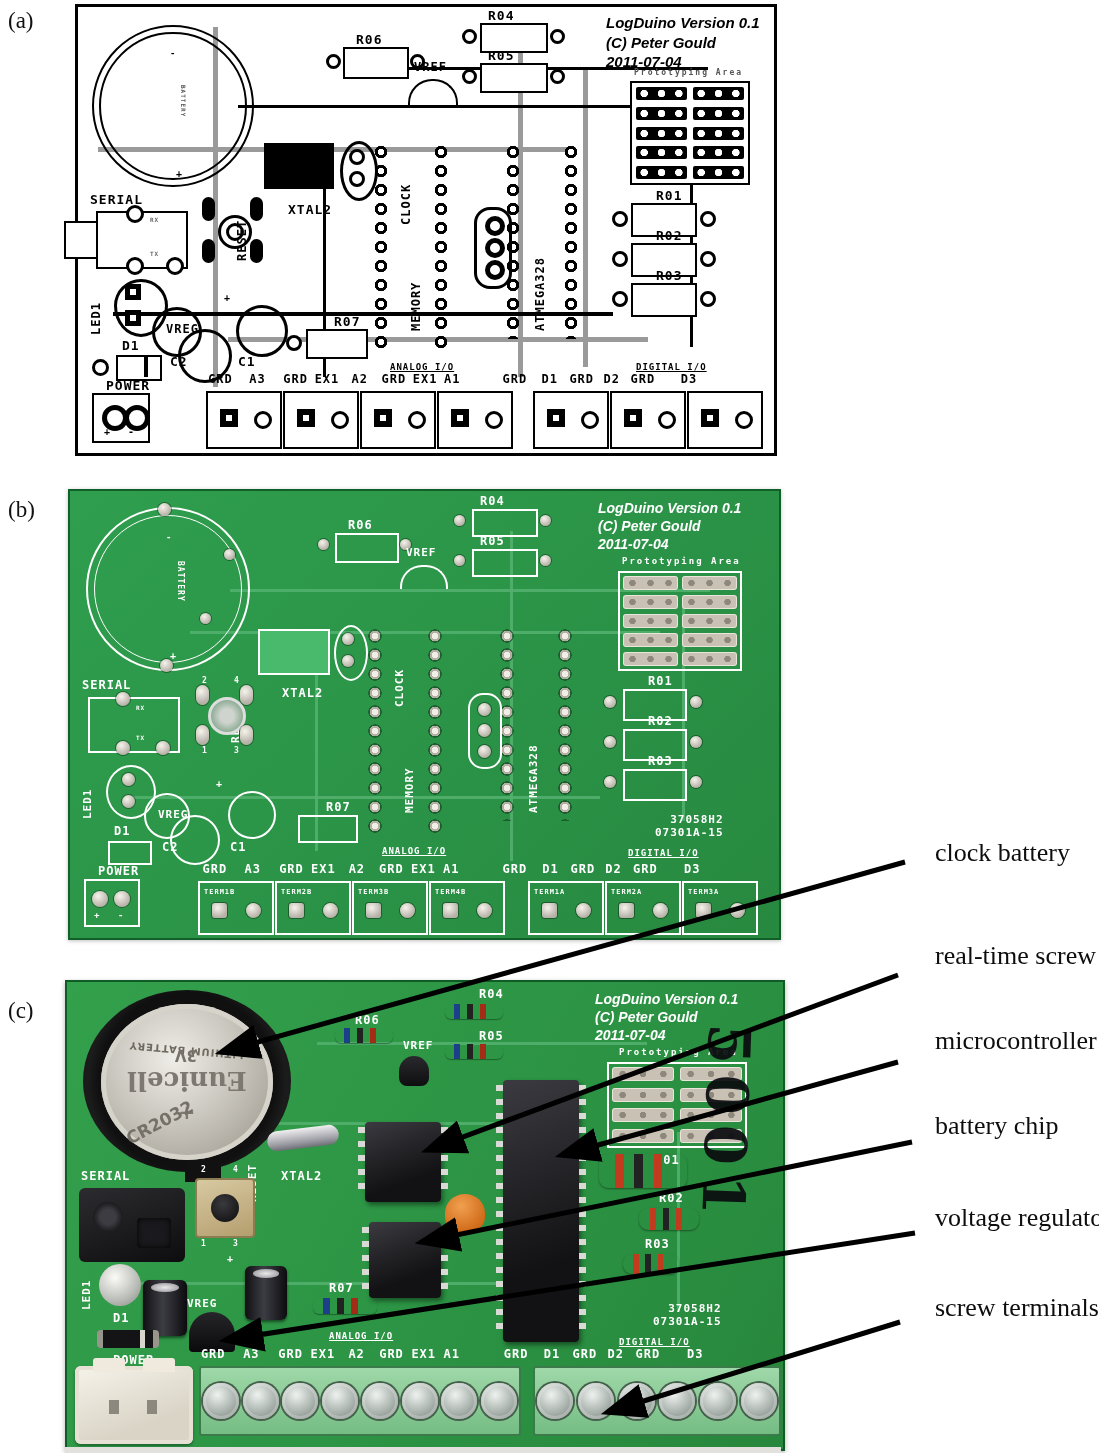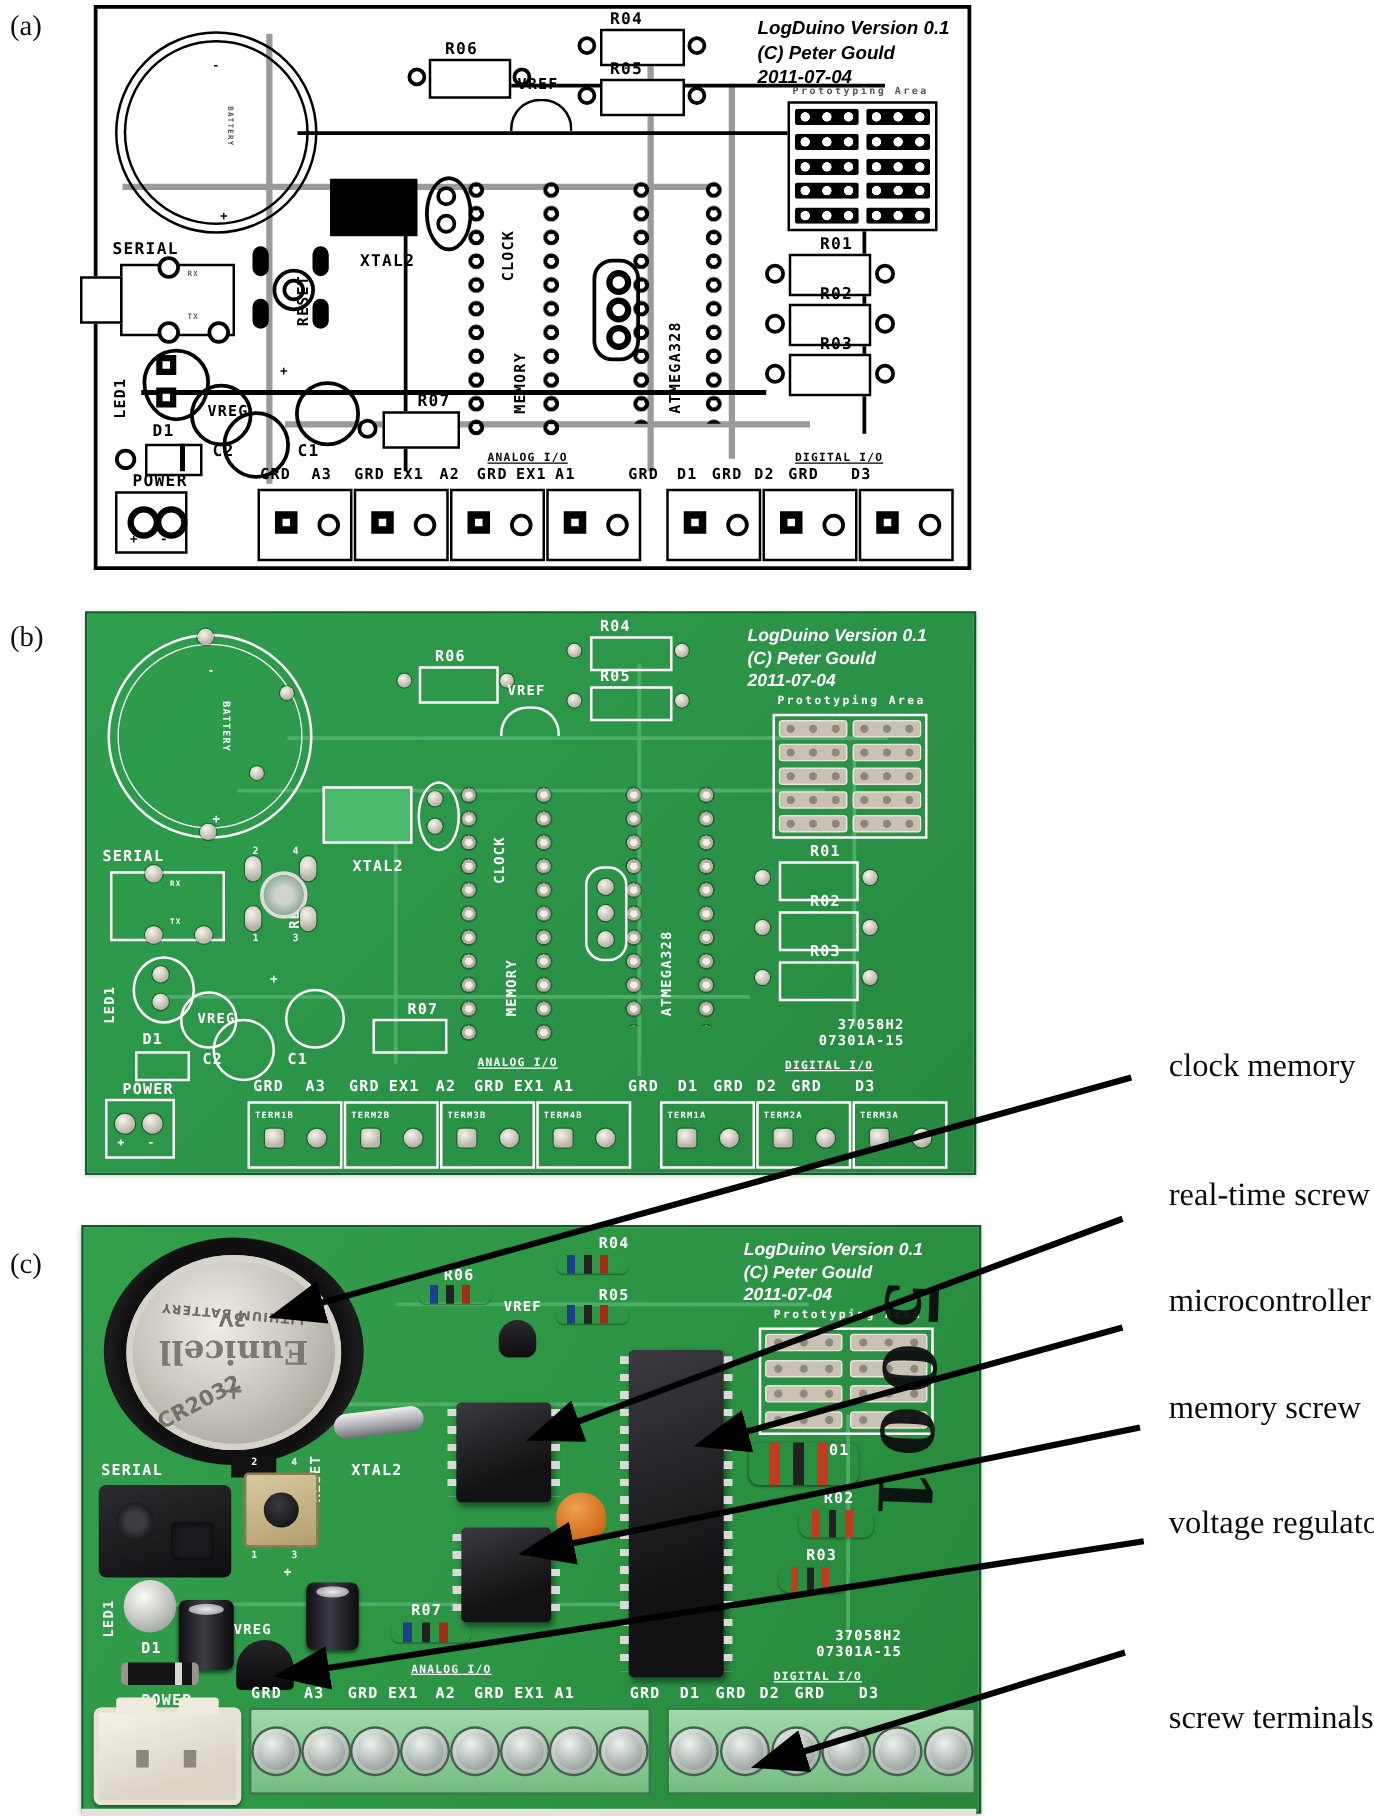--- a/index.html
+++ b/index.html
@@ -619,26 +619,26 @@
       <div class="screw"></div>
     <div class="screw"></div>
       <div class="screw"></div>
     <div class="screw"></div>
       <div class="screw"></div>
   </div>
 </section>
 
 <div class="abs" style="left:65px;top:1447px;width:716px;height:6px;background:#e2e1dd"></div>
 
-<div class="callout" style="top:838px">clock memory</div>
+<div class="callout" style="top:838px">clock battery</div>
 <div class="callout" style="top:941px">real-time screw</div>
 <div class="callout" style="top:1026px">microcontroller</div>
-<div class="callout" style="top:1111px">memory screw</div>
+<div class="callout" style="top:1111px">battery chip</div>
 <div class="callout" style="top:1203px">voltage regulator</div>
-<div class="callout" style="top:1359px">screw terminals</div>
+<div class="callout" style="top:1293px">screw terminals</div>
 
 <svg class="arrows" width="1099" height="1453" viewBox="0 0 1099 1453">
   <defs>
     <marker id="ah" markerWidth="9" markerHeight="7" refX="7.5" refY="3.5" orient="auto">
       <path d="M0,0 L9,3.5 L0,7 Z" fill="#000"></path>
     </marker>
   </defs>
   <line x1="905" y1="862" x2="222" y2="1052" stroke="#000" stroke-width="5" marker-end="url(#ah)"></line>
   <line x1="898" y1="975" x2="428" y2="1150" stroke="#000" stroke-width="5" marker-end="url(#ah)"></line>
   <line x1="898" y1="1062" x2="562" y2="1155" stroke="#000" stroke-width="5" marker-end="url(#ah)"></line>

